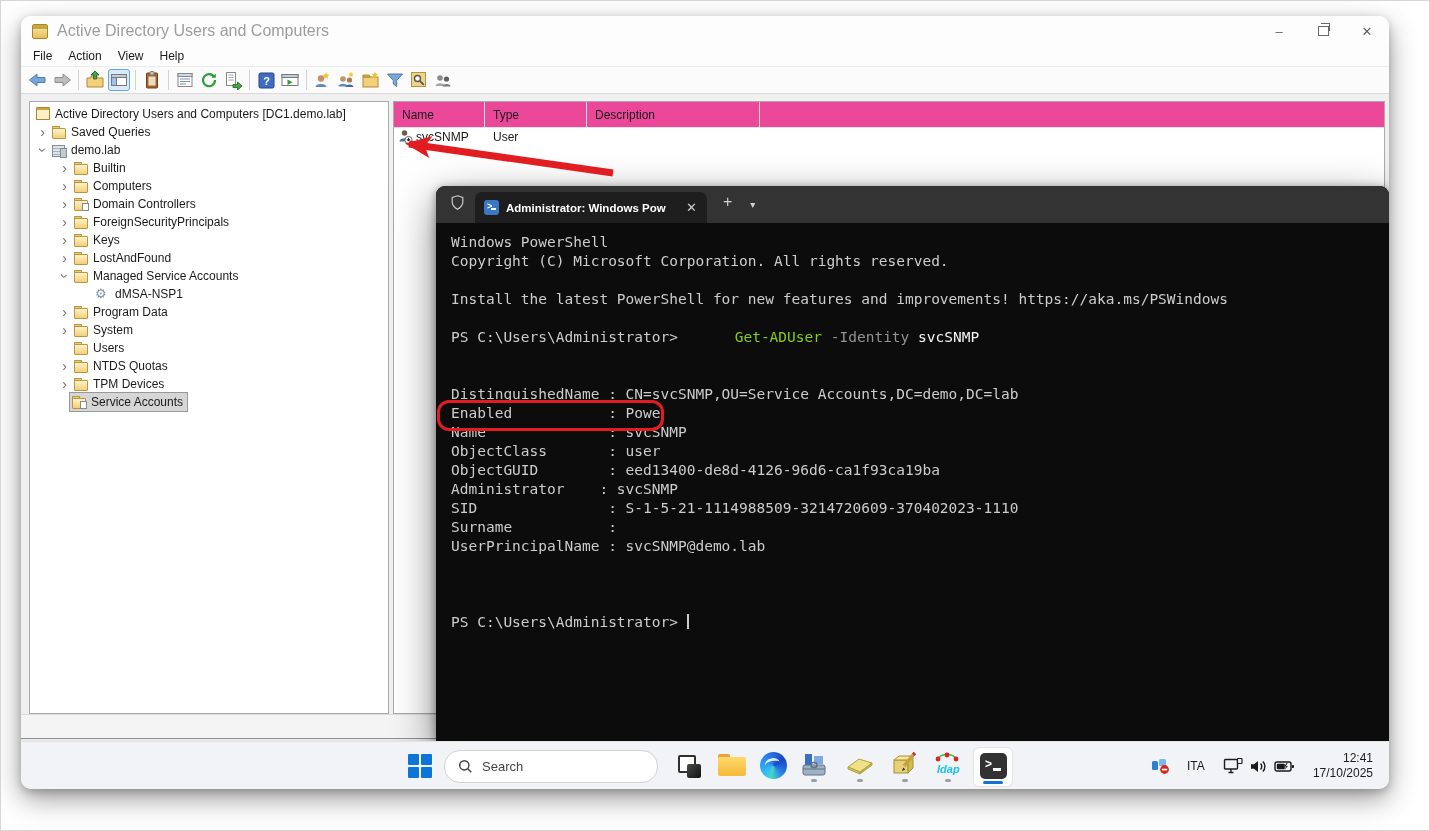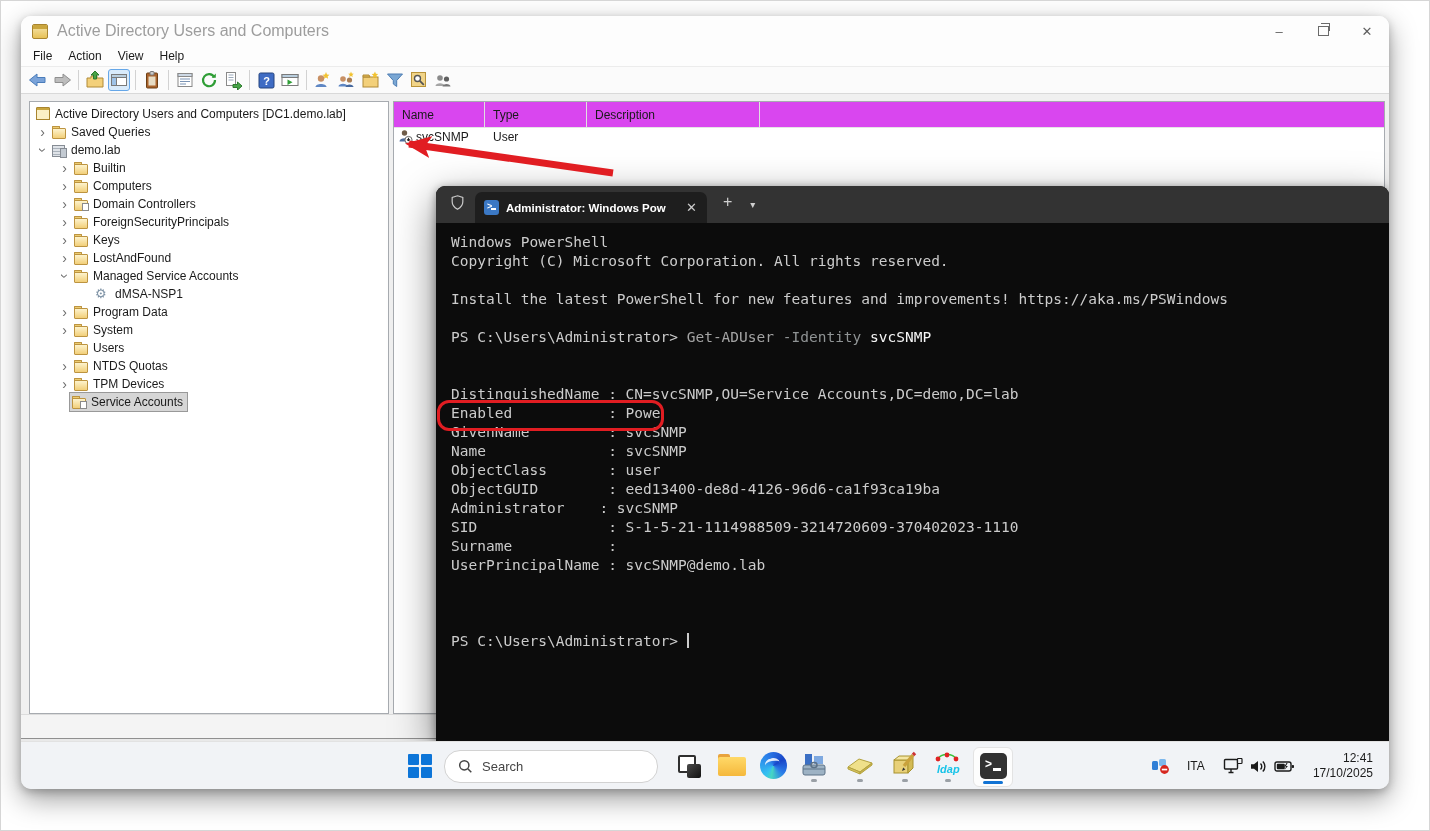--- a/index.html
+++ b/index.html
@@ -38,41 +38,41 @@
   .ticon{width:16px;height:16px;position:relative;margin-right:4px;flex:none;font-size:12px;line-height:16px;color:#7e8globals9aa;}
   .ticon.folder::before,.ticon.ou::before,.ticon.console::before{content:"";position:absolute;left:1px;top:2px;width:6px;height:3px;background:#edcd72;border:1px solid #bd9440;border-bottom:none;border-radius:1px 1px 0 0;}
   .ticon.folder::after,.ticon.ou::after{content:"";position:absolute;left:1px;top:4px;width:12px;height:9px;background:linear-gradient(#fdf3cd,#f2cf79);border:1px solid #bd9440;border-radius:1px;}
   .ticon.ou .badge{position:absolute;right:0;bottom:1px;width:5px;height:6px;background:#fff;border:1px solid #8a8a8a;z-index:2;}
   .ticon.console::before{left:1px;top:1px;width:12px;height:4px;background:#c9a53e;border:1px solid #a9852f;border-radius:1px 1px 0 0;}
   .ticon.console::after{content:"";position:absolute;left:1px;top:4px;width:12px;height:9px;background:#fbf0c6;border:1px solid #a9852f;border-top:none;}
   .ticon.domain::before{content:"";position:absolute;left:1px;top:3px;width:11px;height:10px;background:repeating-linear-gradient(#dfe3e8 0 2px,#aab2bb 2px 3px);border:1px solid #868c94;}
   .ticon.domain::after{content:"";position:absolute;left:9px;top:6px;width:5px;height:8px;background:#c3cad2;border:1px solid #868c94;}
   .ticon.gear{color:#7f93a6;font-size:13px;}
   
-  .list-header{position:absolute;left:0;top:0;right:0;height:25px;background:#d946ef;border-bottom:1px solid #e4e4e4;font-size:12px;color:#1a1a1a;}
+  .list-header{position:absolute;left:0;top:0;right:0;height:25px;background:#ec4899;border-bottom:1px solid #e4e4e4;font-size:12px;color:#1a1a1a;}
   .col{position:absolute;top:0;height:25px;display:flex;align-items:center;padding-left:8px;box-sizing:border-box;border-right:1px solid #e0e0e0;}
   .lrow{position:absolute;left:0;top:25px;right:0;height:20px;font-size:12px;color:#1a1a1a;}
   .lrow .cell{position:absolute;top:0;height:20px;display:flex;align-items:center;}
   
   .terminal{position:absolute;left:415px;top:170px;width:953px;height:556px;border-radius:9px 9px 0 0;background:#0c0c0c;
             box-shadow:0 14px 42px rgba(0,0,0,.5),0 2px 10px rgba(0,0,0,.4);z-index:30;}
   .term-titlebar{position:absolute;left:0;top:0;right:0;height:37px;background:#333333;border-radius:9px 9px 0 0;display:flex;align-items:flex-end;}
   .shield{align-self:center;margin:0 9px 0 13px;}
   .term-tab{width:232px;height:31px;background:#1e1e1e;border-radius:7px 7px 0 0;display:flex;align-items:center;padding:0 6px 0 9px;box-sizing:border-box;}
   .ps-ico{width:15px;height:15px;background:#3b78c4;border-radius:3px;margin-right:7px;position:relative;flex:none;}
   .ps-ico i{position:absolute;left:3px;top:1px;color:#fff;font-style:normal;font-weight:bold;font-size:9px;}
   .ps-ico b{position:absolute;left:7px;top:8px;width:5px;height:1.5px;background:#fff;}
   .term-tab-title{color:#fff;font-size:11.5px;font-weight:bold;white-space:nowrap;overflow:hidden;width:160px;}
   .tab-close{margin-left:auto;color:#cccccc;font-size:13px;padding:0 4px;}
   .tab-new{color:#d0d0d0;font-size:16px;margin:0 0 6px 16px;align-self:center;}
   .tab-drop{color:#d0d0d0;font-size:10px;margin-left:18px;align-self:center;}
   .term-body{position:absolute;left:0;top:37px;right:0;bottom:0;background:#0c0c0c;padding:11px 6px 0 15px;overflow:hidden;
              font-family:"DejaVu Sans Mono","Liberation Mono",monospace;font-size:14.5px;color:#cccccc;}
   .tline{height:19px;white-space:pre;}
-  .c-cmd{color:#a3a3a3;}
+  .c-cmd{color:#84cc16;margin-left:48px;}
   .c-param{color:#8f9394;}
   .c-arg{color:#f5f5f5;}
   .c-cursor{display:inline-block;width:2px;height:15px;background:#cccccc;vertical-align:-2px;}
   
   .arrow-svg{position:absolute;left:0;top:0;z-index:60;pointer-events:none;}
   .red-box{position:absolute;left:416px;top:384px;width:221px;height:25px;border:3px solid #e11d22;border-radius:12px;z-index:61;pointer-events:none;}
   
   .taskbar{position:absolute;left:0;top:725px;right:0;height:48px;background:#f1f3f6;border-top:1px solid #e2e2e2;z-index:80;}
   .tb-abs{position:absolute;}
   .start{left:387px;top:12px;width:24px;height:24px;display:grid;grid-template-columns:11px 11px;grid-template-rows:11px 11px;gap:2px;}
@@ -408,21 +408,20 @@
           <div class="tline"><span>Windows PowerShell</span></div>
           <div class="tline"><span>Copyright (C) Microsoft Corporation. All rights reserved.</span></div>
           <div class="tline"></div>
           <div class="tline"><span>Install the latest PowerShell for new features and improvements! https://aka.ms/PSWindows</span></div>
           <div class="tline"></div>
           <div class="tline"><span>PS C:\Users\Administrator&gt; </span><span class="c-cmd">Get-ADUser</span><span> </span><span class="c-param">-Identity</span><span class="c-arg"> svcSNMP</span></div>
           <div class="tline"></div>
           <div class="tline"></div>
           <div class="tline"><span>DistinguishedName : CN=svcSNMP,OU=Service Accounts,DC=demo,DC=lab</span></div>
           <div class="tline"><span>Enabled           : Powe</span></div>
-          <div class="tline"><span>GivenName         : svcSNMP</span></div>
           <div class="tline"><span>Name              : svcSNMP</span></div>
           <div class="tline"><span>ObjectClass       : user</span></div>
           <div class="tline"><span>ObjectGUID        : eed13400-de8d-4126-96d6-ca1f93ca19ba</span></div>
           <div class="tline"><span>Administrator    : svcSNMP</span></div>
           <div class="tline"><span>SID               : S-1-5-21-1114988509-3214720609-370402023-1110</span></div>
           <div class="tline"><span>Surname           :</span></div>
           <div class="tline"><span>UserPrincipalName : svcSNMP@demo.lab</span></div>
           <div class="tline"></div>
           <div class="tline"></div>
           <div class="tline"></div>

